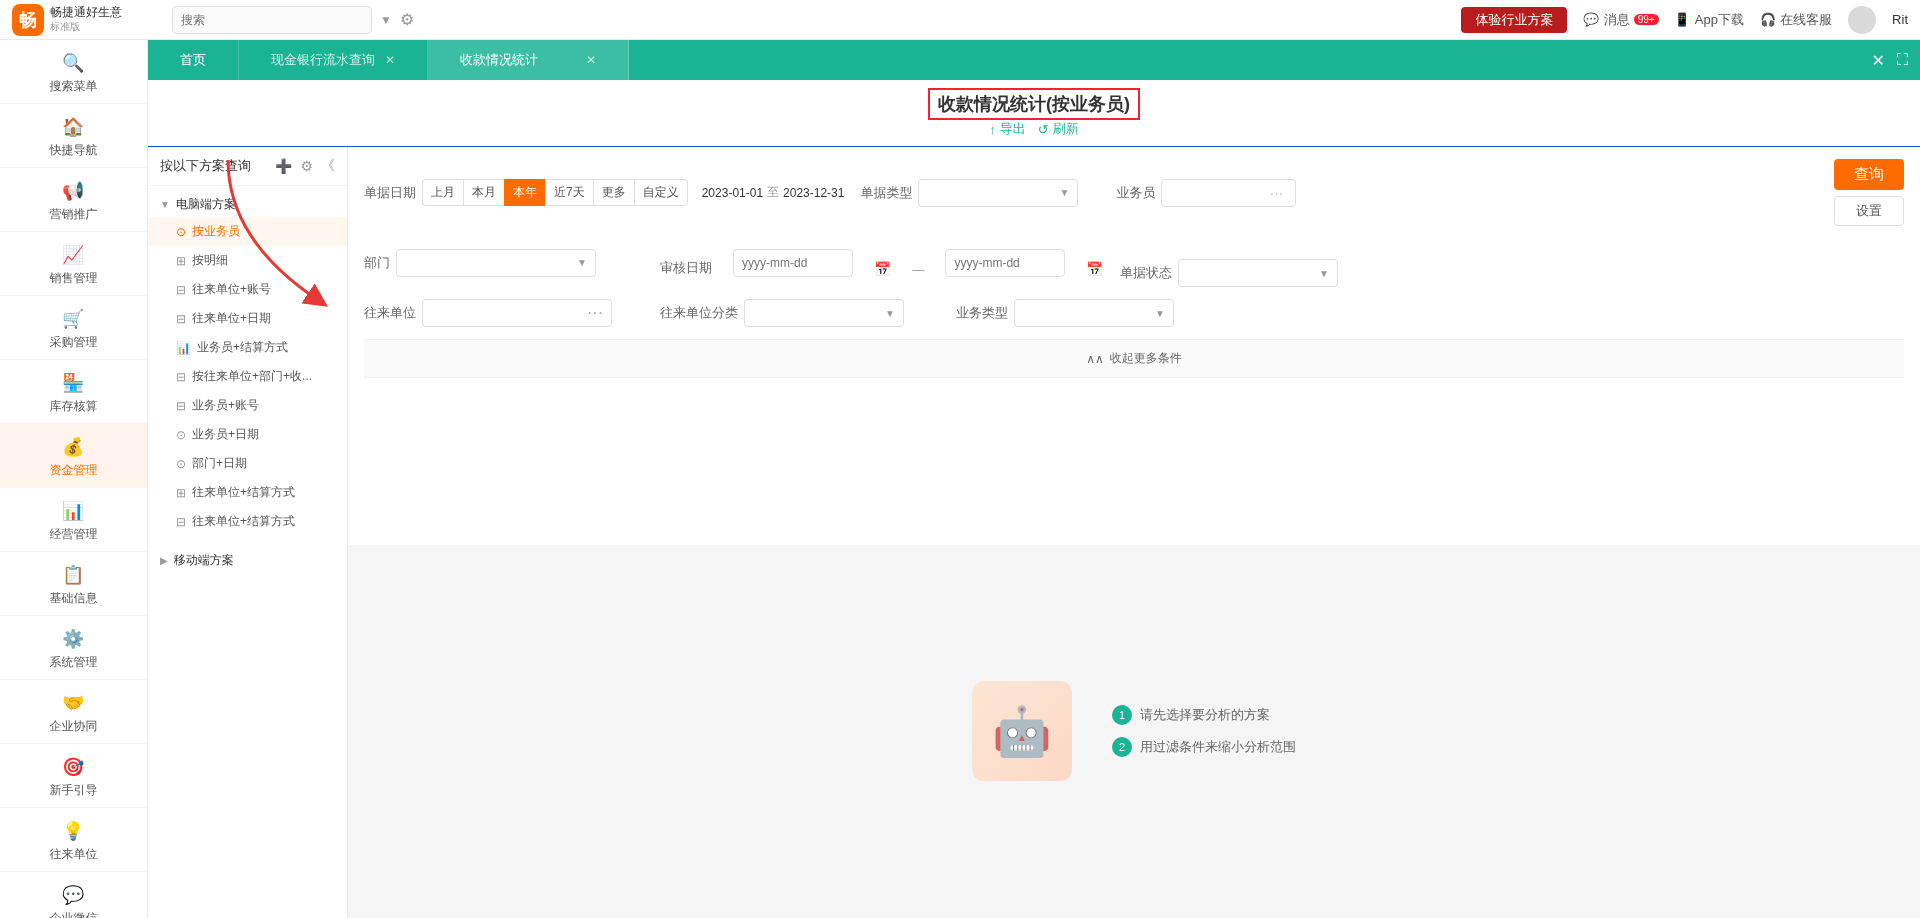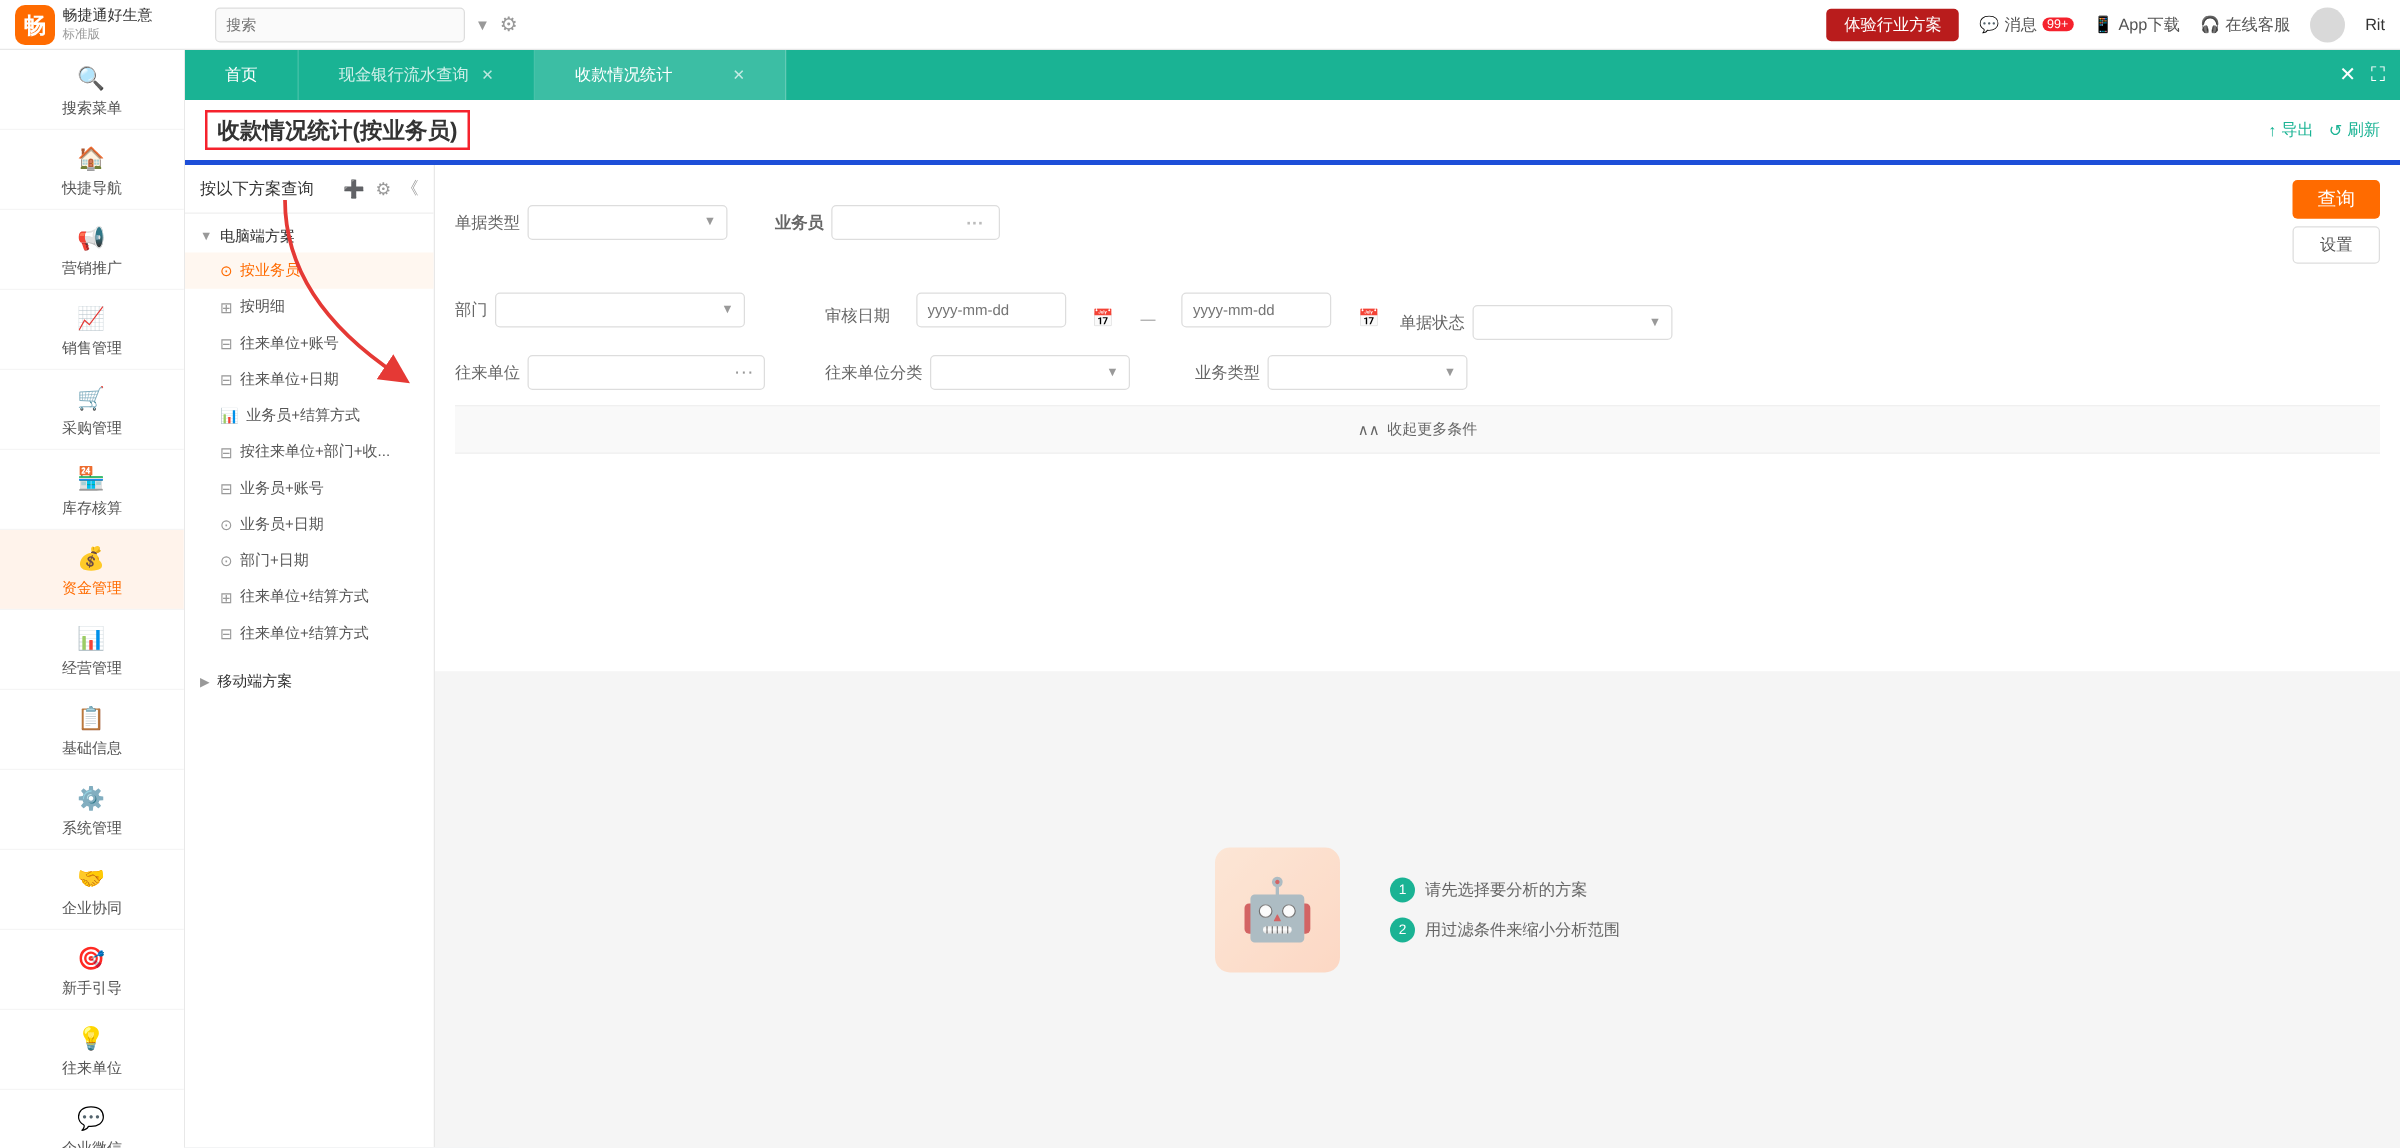--- a/index.html
+++ b/index.html
@@ -140,21 +140,22 @@
       background: #f5f5f5;
     }
 
     
     .page-header {
       background: #fff;
       padding: 8px 16px;
       display: flex;
       align-items: center;
       justify-content: space-between;
-      border-bottom: 4px solid #1d4ed8;
+      border-bottom: 1px solid #1d4ed8;
+      flex-direction: column;
     }
     .page-title {
       font-size: 18px;
       font-weight: bold;
       color: #333;
       border: 2px solid #f5222d;
       padding: 2px 8px;
     }
     .page-actions {
       display: flex; gap: 12px; align-items: center;
@@ -548,30 +549,46 @@
             <span>移动端方案</span>
           </div>
         </div>
       </div>
 
       <div style="flex:1; display:flex; flex-direction:column; overflow:hidden;">
 
         <div class="filter-panel">
 
           <div class="filter-row">
+            <div class="filter-field">
+              <span class="filter-label">单据日期</span>
+              <div class="date-filter-group">
+                <div class="date-tab">上月</div>
+                <div class="date-tab">本月</div>
+                <div class="date-tab active">本年</div>
+                <div class="date-tab">近7天</div>
+                <div class="date-tab">更多</div>
+                <div class="date-tab">自定义</div>
+              </div>
+              <div class="date-range">
+                <span>2023-01-01</span>
+                <span class="date-range-sep">至</span>
+                <span>2023-12-31</span>
+              </div>
+            </div>
 
             <div class="filter-field" style="min-width:240px;">
               <span class="filter-label">单据类型</span>
               <div class="filter-select" style="min-width:160px;">
                 <span class="filter-select-text"></span>
                 <span class="filter-chevron">▼</span>
               </div>
             </div>
 
-            <div class="filter-field" style="min-width:180px;font-weight:bold;">
+            <div class="filter-field" style="min-width:180px;">
               <span class="filter-label">业务员</span>
               <div class="filter-select" style="min-width:100px; flex:1;">
                 <span class="filter-select-text"></span>
                 <span style="color:#bbb; font-size:14px; margin-right:4px;">···</span>
               </div>
             </div>
 
             <div class="btn-group-right">
               <button class="query-btn">查询</button>
               <button class="setting-btn">设置</button>

